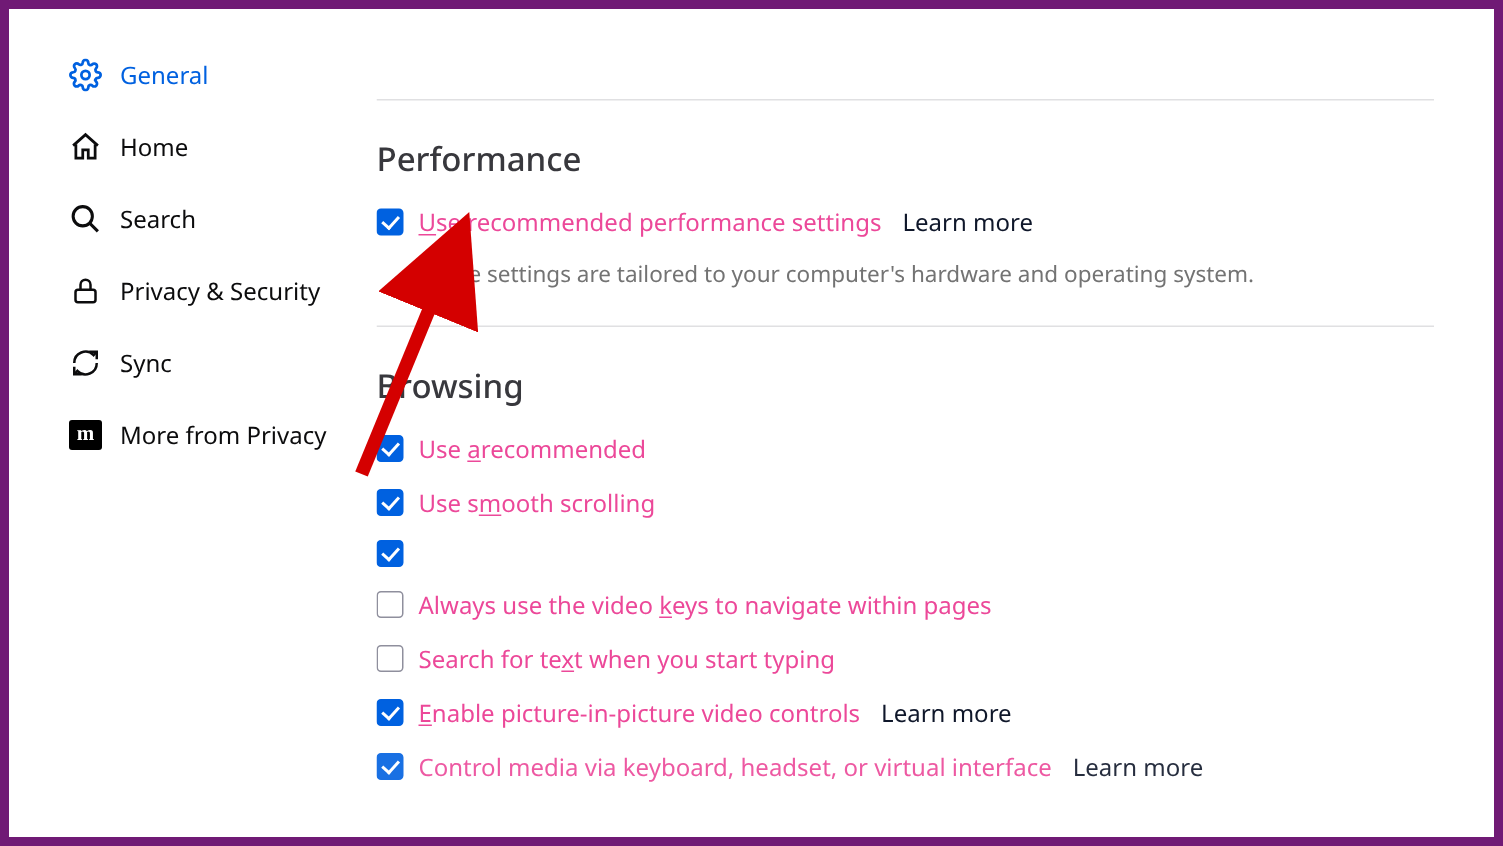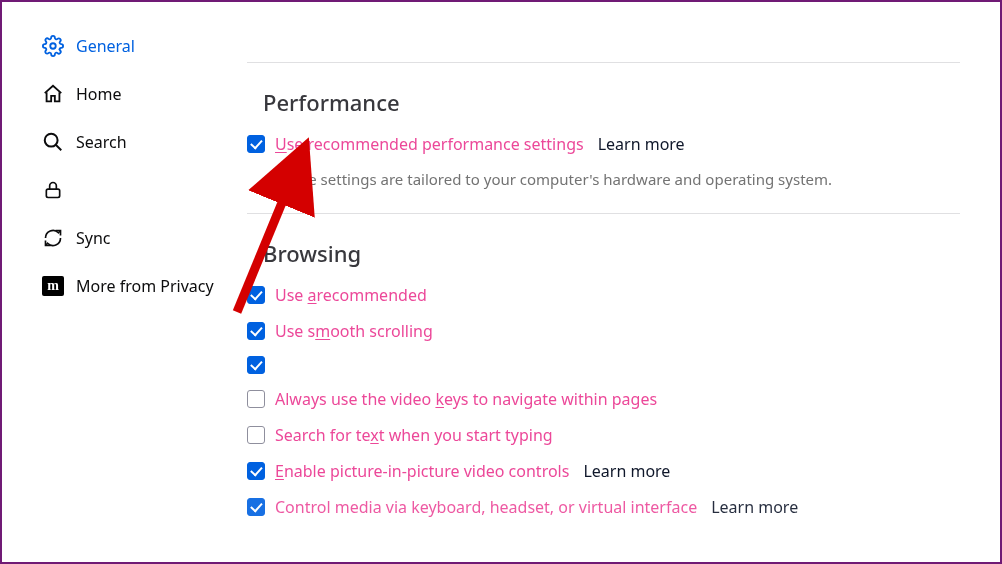--- a/index.html
+++ b/index.html
@@ -5,21 +5,21 @@
   * { box-sizing: border-box; margin: 0; padding: 0; }
   body {
     font-family: "Segoe UI", -apple-system, system-ui, sans-serif;
     font-size: 15px;
     color: #0c0c0d;
     background: #fff;
   }
   .window {
     width: 1002px;
     height: 564px;
-    border: 2px solid #701a75;
+    border: 6px solid #701a75;
     display: flex;
     position: relative;
     overflow: hidden;
   }
   .sidebar {
     width: 245px;
     padding: 20px 0 0 40px;
     flex-shrink: 0;
   }
   .sidebar-item {
@@ -46,21 +46,21 @@
   }
   .section-divider {
     border: none;
     border-top: 1px solid #e0e0e2;
     margin: 0;
   }
   .section-title {
     font-size: 22px;
     font-weight: 500;
     color: #38383d;
-    margin: 24px 0 16px 16px;
+    margin: 24px 0 16px 0;
   }
   .row {
     display: flex;
     align-items: center;
     gap: 10px;
     margin-bottom: 14px;
   }
   .checkbox {
     width: 18px; height: 18px;
     border: 1.5px solid #8f8f9d;
@@ -131,20 +131,21 @@
       </span>
       <span class="label">Search</span>
     </div>
     <div class="sidebar-item">
       <span class="icon">
         <svg viewBox="0 0 24 24" width="20" height="20" fill="none" stroke="#0c0c0d" stroke-width="2">
             <rect x="4" y="11" width="16" height="10" rx="2"></rect>
             <path d="M8 11V7a4 4 0 0 1 8 0v4"></path>
           </svg>
       </span>
+      <span class="label">Privacy &amp; Security</span>
     </div>
     <div class="sidebar-item">
       <span class="icon">
         <svg viewBox="0 0 24 24" width="20" height="20" fill="none" stroke="#0c0c0d" stroke-width="2">
             <path d="M21 12a9 9 0 0 1-15.5 6.3L3 21"></path>
             <path d="M3 12a9 9 0 0 1 15.5-6.3L21 3"></path>
             <polyline points="3 15 3 21 9 21"></polyline>
             <polyline points="21 9 21 3 15 3"></polyline>
           </svg>
       </span>

